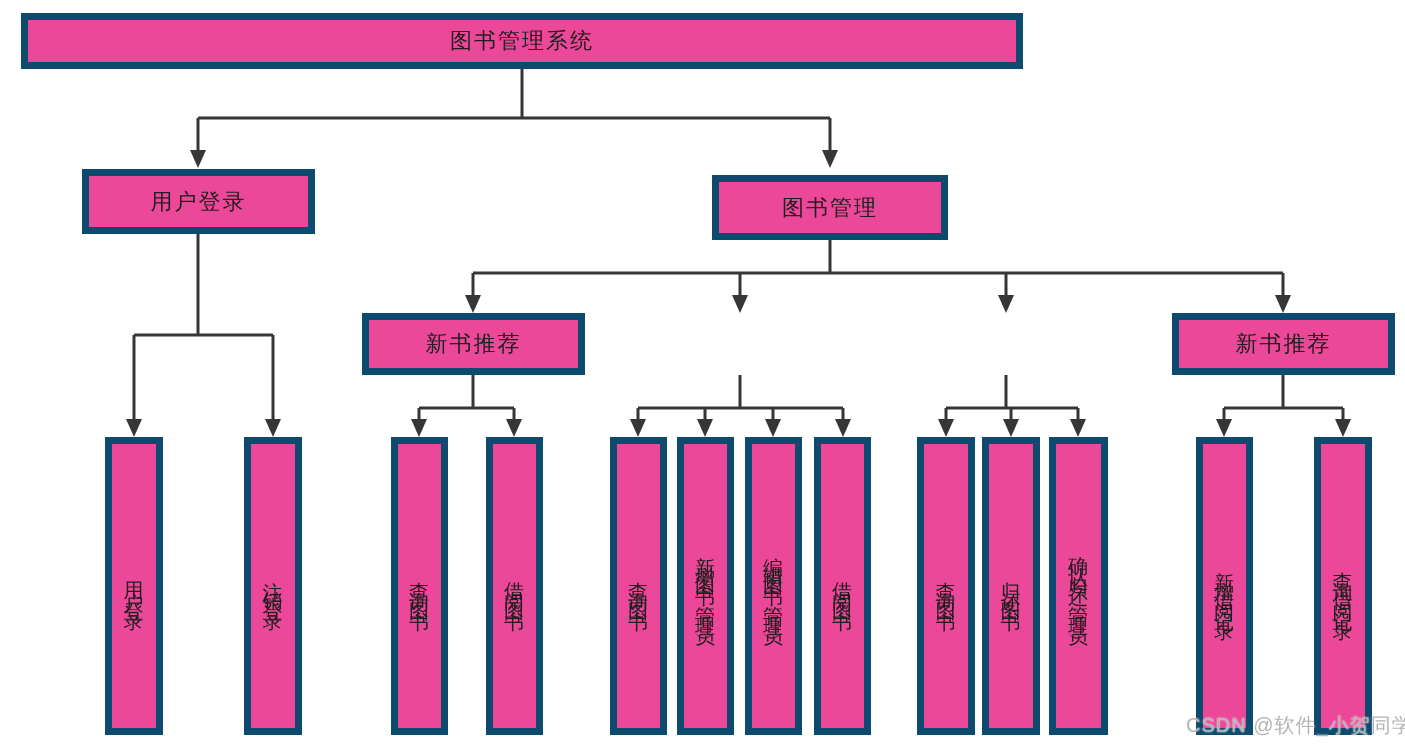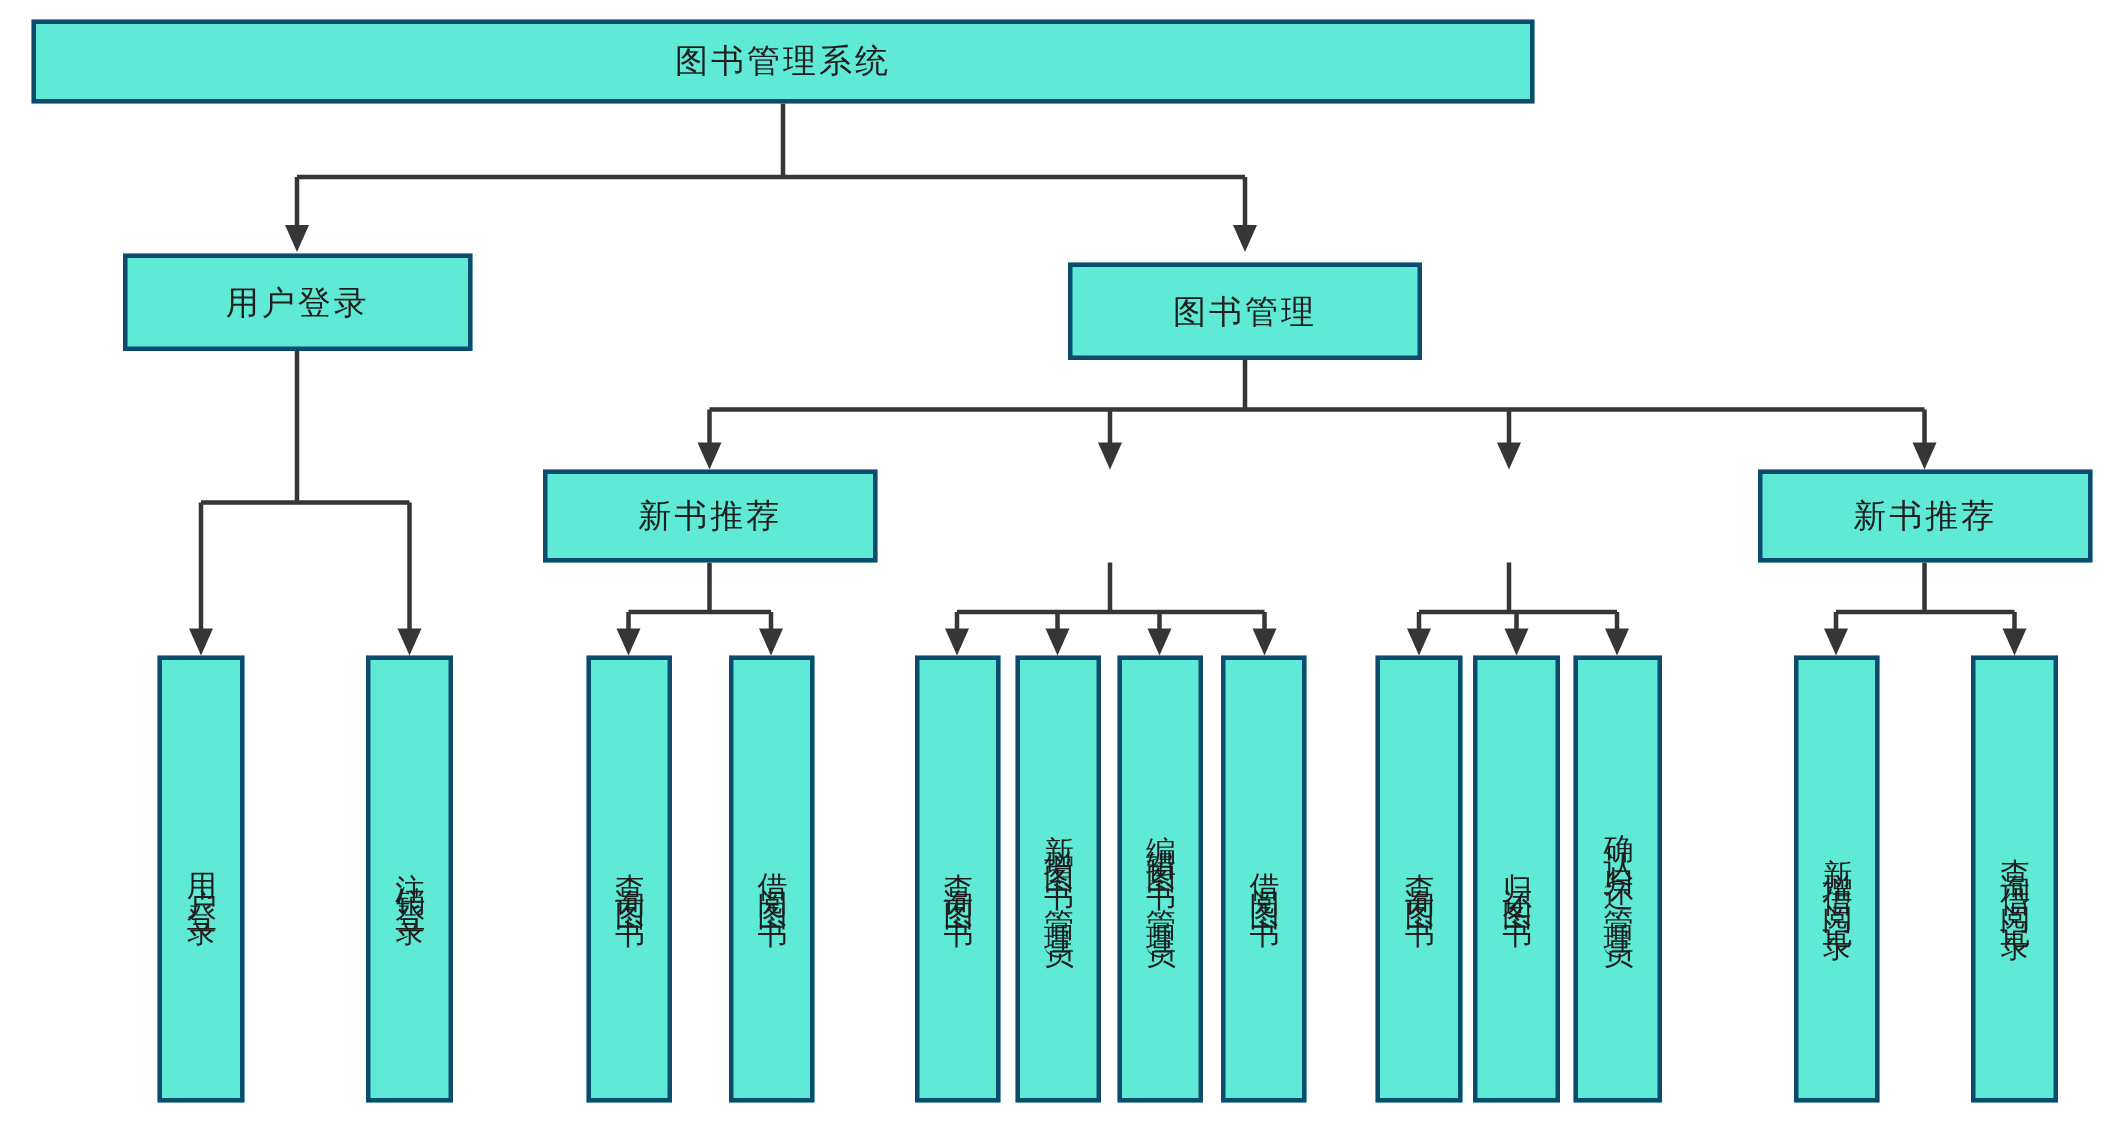--- a/index.html
+++ b/index.html
@@ -12,22 +12,22 @@
     font-family: "Liberation Sans", "DejaVu Sans", sans-serif;
   }
   .connectors {
     position: absolute;
     left: 0; top: 0;
     width: 1405px; height: 747px;
   }
   .node {
     position: absolute;
     box-sizing: border-box;
-    border: 3px solid #0c4a6e;
-    background: #5eead4;
+    border: 7px solid #0c4a6e;
+    background: #ec4899;
     display: flex;
     align-items: center;
     justify-content: center;
     color: #1e1e1e;
   }
   .hnode span {
     font-size: 22px;
     letter-spacing: 2px;
     white-space: nowrap;
   }
@@ -151,14 +151,15 @@
     <span>确认归还（管理员）</span>
   </div>
 
   <div class="node vnode" style="left:1196px; top:437px; width:57px; height:298px;">
     <span>新增借阅记录</span>
   </div>
   <div class="node vnode" style="left:1314px; top:437px; width:58px; height:298px;">
     <span>查询借阅记录</span>
   </div>
 
+  <div class="watermark">CSDN @软件_小贺同学</div>
 
 </div>
 
 </body></html>

